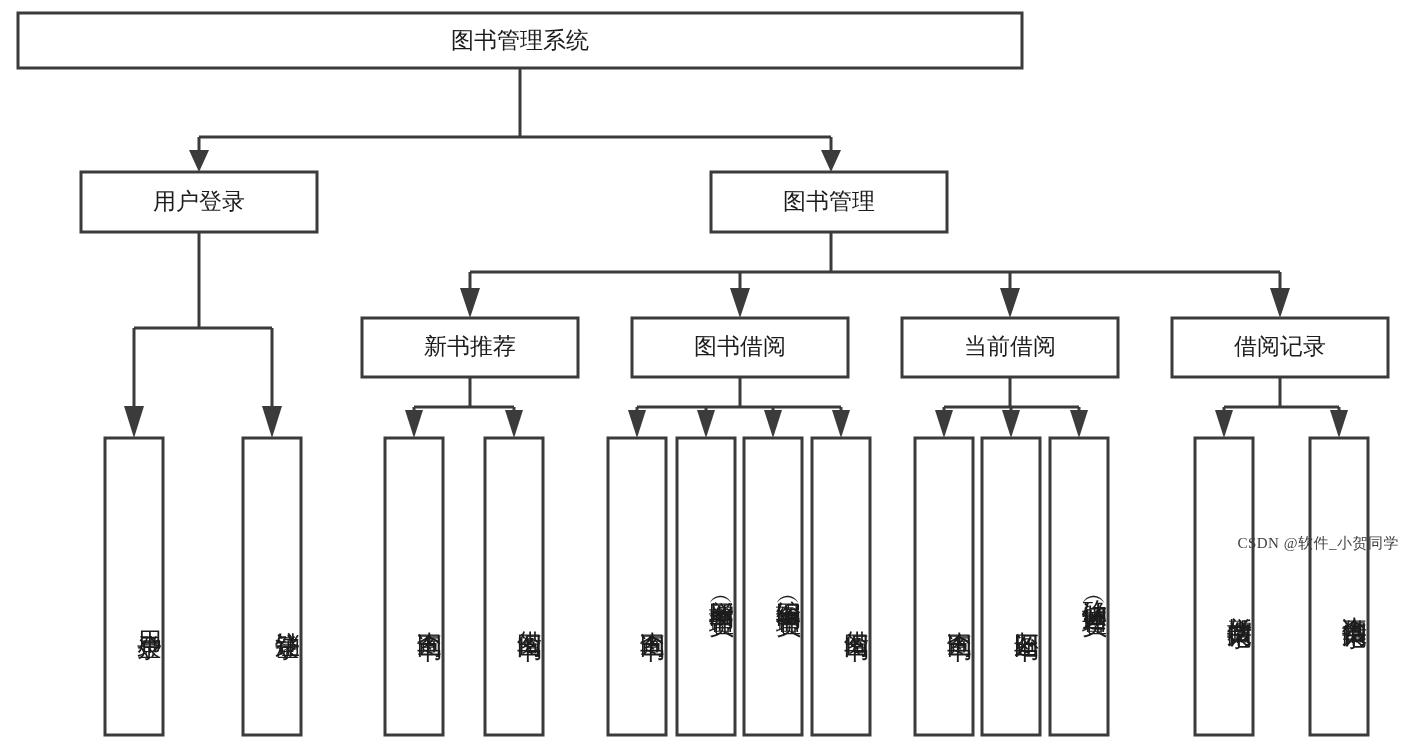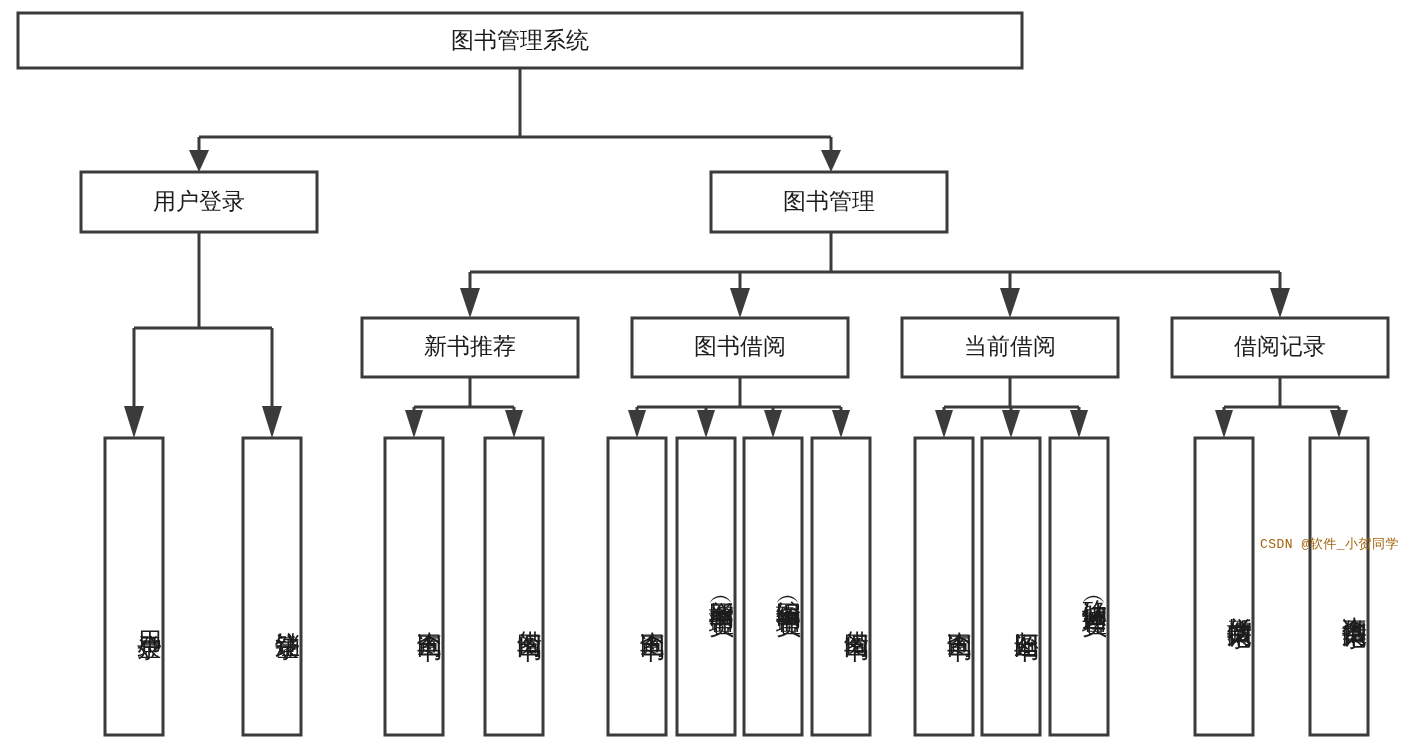--- a/index.html
+++ b/index.html
@@ -61,23 +61,23 @@
     white-space: nowrap;
     display: flex;
     align-items: flex-start;
     justify-content: center;
     user-select: none;
   }
   .watermark {
     position: absolute;
     right: 6px;
     bottom: 6px;
-    font-family: Liberation Mono, monospace;
-    font-size: 13px;
-    color: #a16207;
+    font-family: Liberation Serif, serif;
+    font-size: 15px;
+    color: #404040;
     letter-spacing: 0.5px;
     white-space: nowrap;
     pointer-events: none;
   }
 </style>
 </head>
 <body>
 
 <div id="diagram-root">
 

